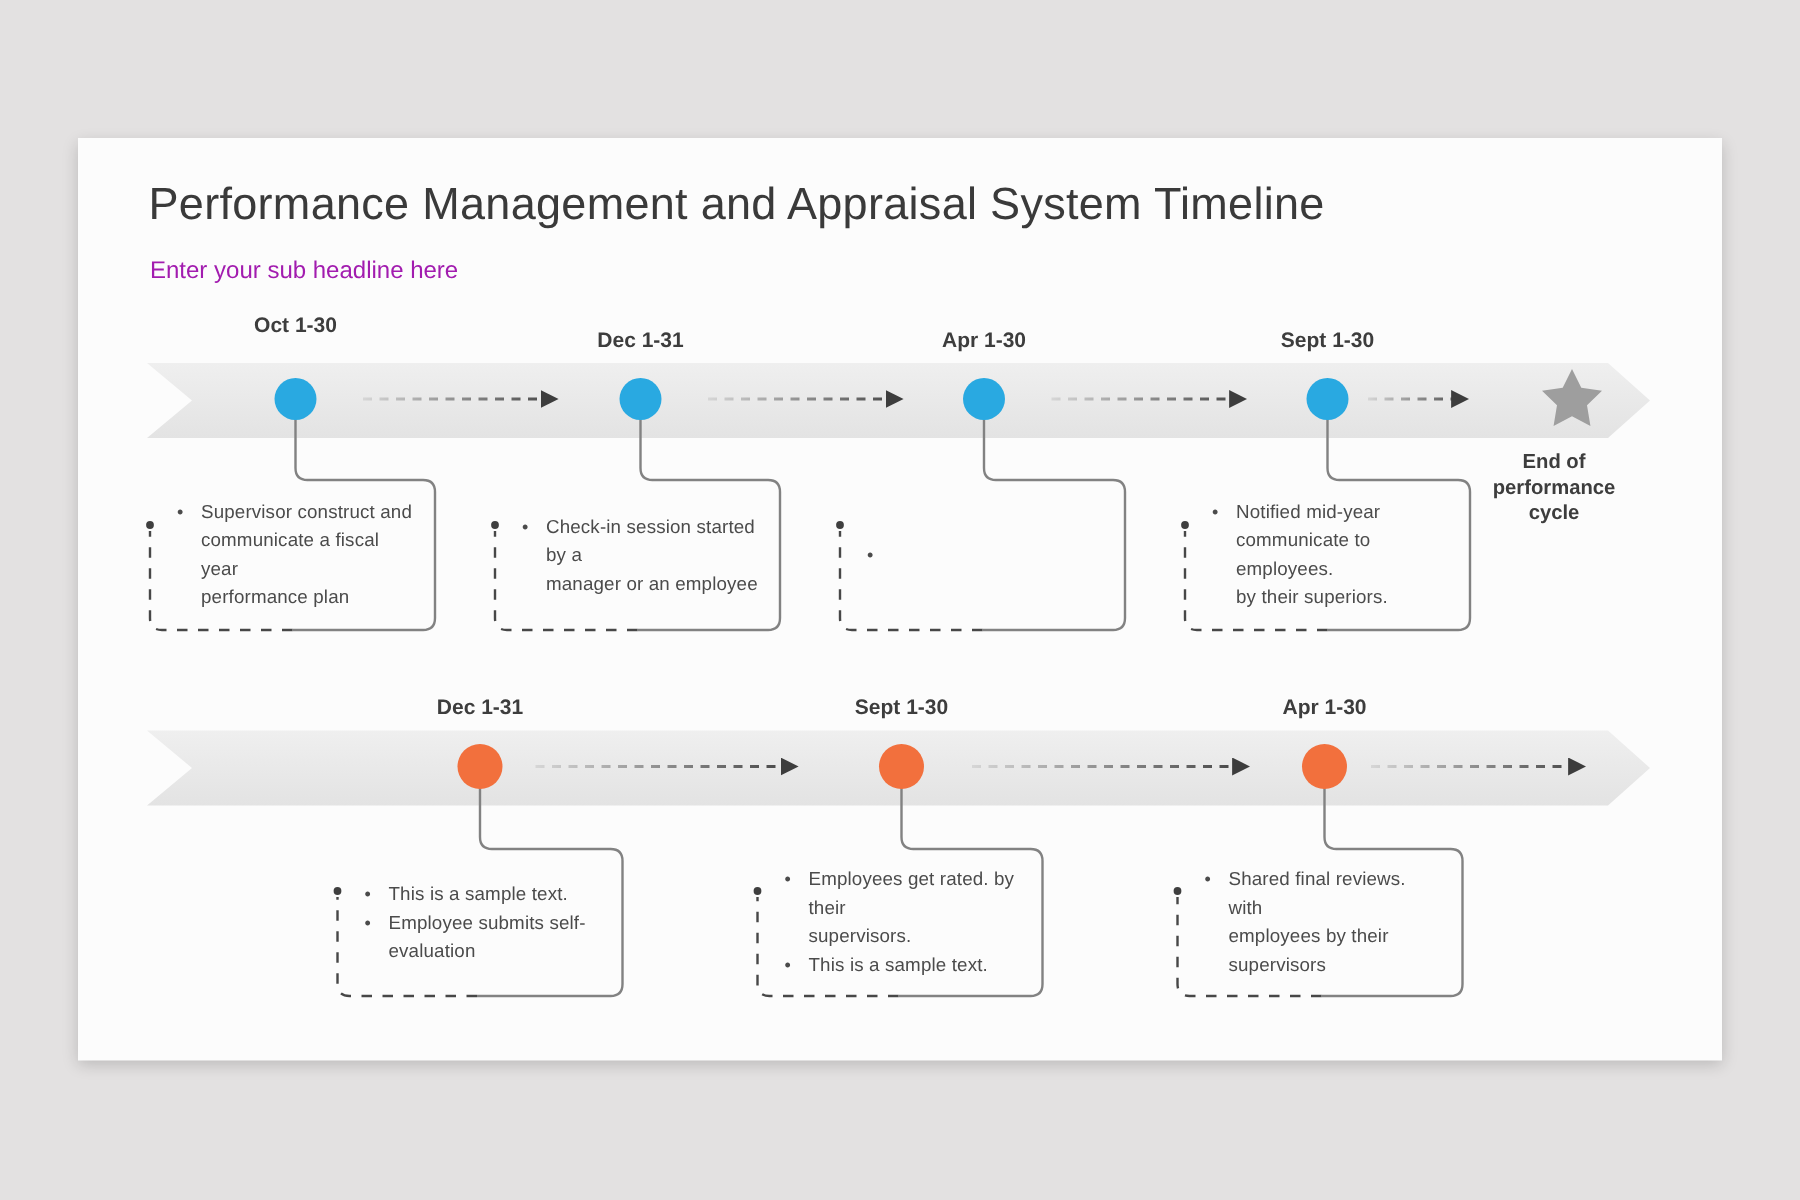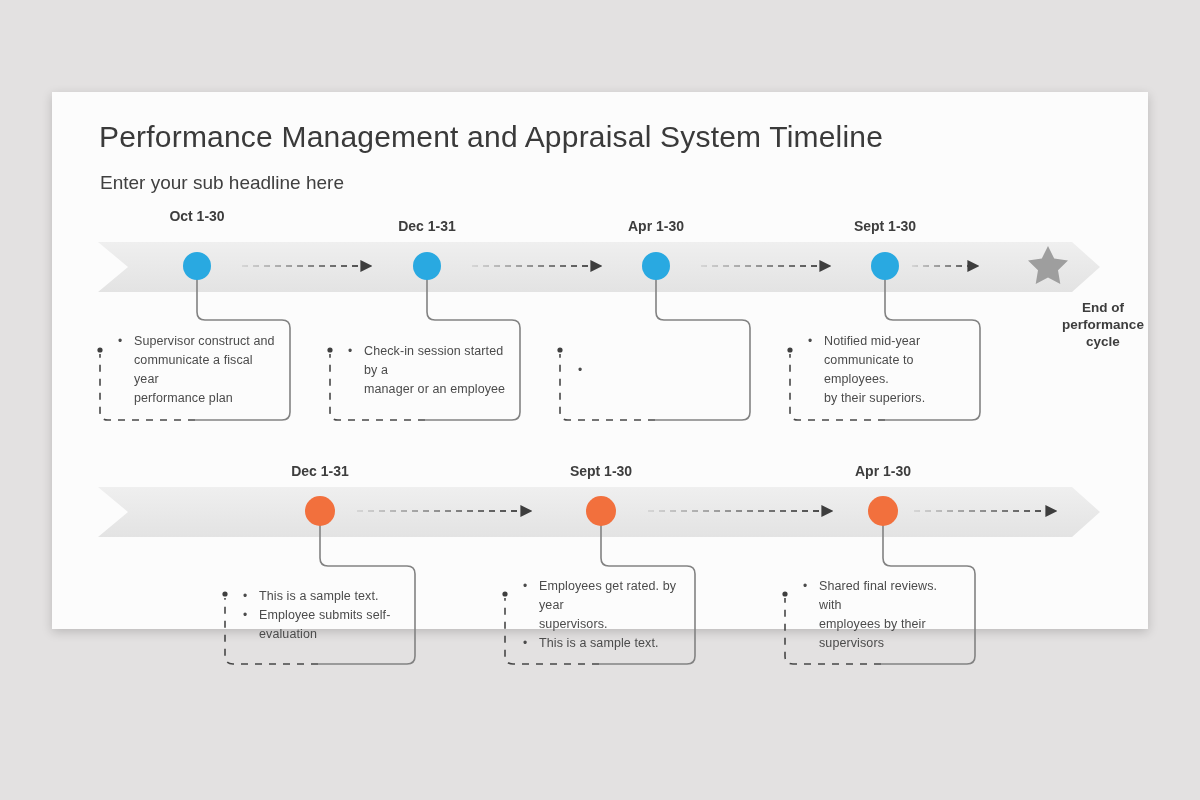--- a/index.html
+++ b/index.html
@@ -3,42 +3,42 @@
 <meta charset="utf-8">
 <style>
   html,body{margin:0;padding:0;}
   body{
     width:1200px;height:800px;
     background:var(--page_bg,#e3e1e1);
     font-family:"Liberation Sans", sans-serif;
     position:relative;overflow:hidden;
   }
   .slide{
-    position:absolute;left:52px;top:92px;width:1096px;height:537px;
+    position:absolute;left:52px;top:92px;width:1096px;height:615px;
     background:var(--card,#fcfcfc);
     box-shadow:0 3px 10px rgba(0,0,0,.18);
   }
   .deco{position:absolute;left:0;top:0;width:1096px;height:615px;pointer-events:none;}
   .page-title{
     position:absolute;left:47px;top:28px;
     font-size:30px;color:var(--heading,#3a3a3a);letter-spacing:.2px;font-weight:400;
   }
   .page-subtitle{
     position:absolute;left:48px;top:80px;
-    font-size:19px;color:#404040;
+    font-size:16px;color:#a21caf;
   }
   .date-label{
     position:absolute;transform:translateX(-50%);
     font-size:14px;font-weight:700;color:#3d3d3d;white-space:nowrap;
   }
   .dot{position:absolute;border-radius:50%;}
   .dot.blue{width:28px;height:28px;background:var(--blue,#29a9e1);}
   .dot.orange{width:30px;height:30px;background:var(--orange,#f2703d);}
   .end-label{
-    position:absolute;left:1051px;top:207px;transform:translateX(-50%);
+    position:absolute;left:984px;top:207px;transform:translateX(-50%);
     font-size:13.5px;font-weight:700;color:#3d3d3d;text-align:center;
     white-space:pre-line;line-height:17px;
   }
   .callout{
     position:absolute;height:100px;
     display:flex;flex-direction:column;justify-content:center;gap:0;
   }
   .callout.r2{height:98px;}
   .bullet{display:flex;align-items:flex-start;}
   .bmark{
@@ -203,21 +203,21 @@
       </div>
     <div class="bullet">
         <span class="bmark">•</span>
         <span class="btext">Employee submits self-
 evaluation</span>
       </div>
   </div>
   <div class="callout r2" style="left:471px;top:474px;width:162px;">
     <div class="bullet">
         <span class="bmark">•</span>
-        <span class="btext">Employees get rated. by year
+        <span class="btext">Employees get rated. by their
 supervisors.</span>
       </div>
     <div class="bullet">
         <span class="bmark">•</span>
         <span class="btext">This is a sample text.</span>
       </div>
   </div>
   <div class="callout r2" style="left:751px;top:474px;width:160px;">
     <div class="bullet">
         <span class="bmark">•</span>

